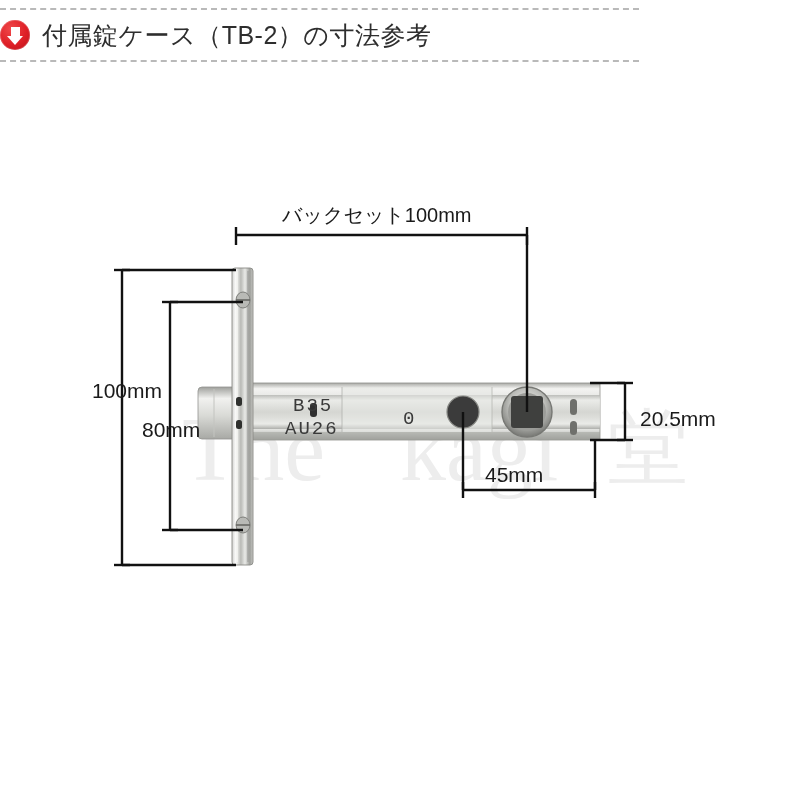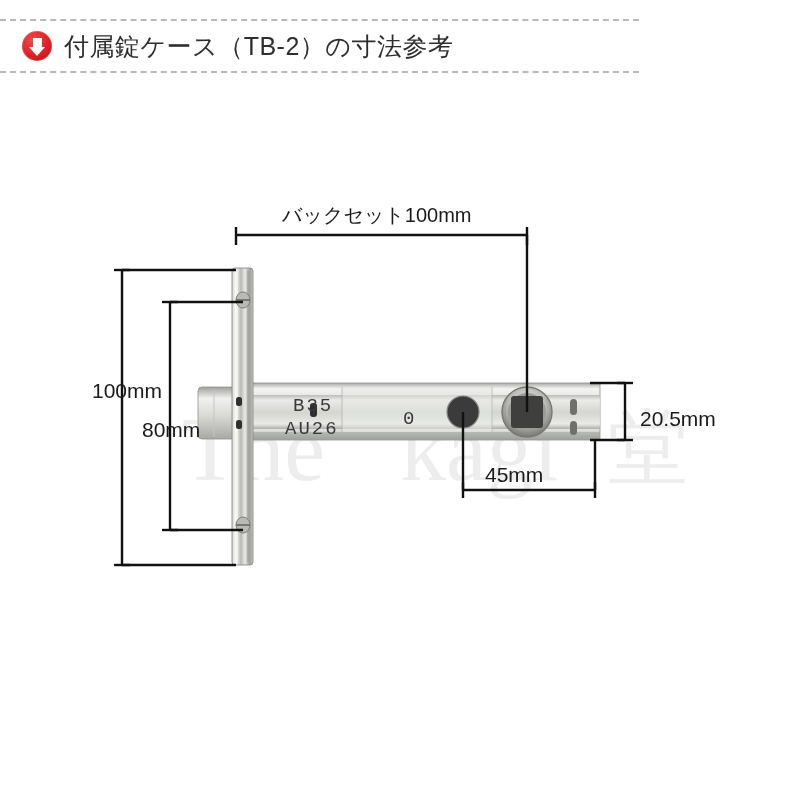--- a/index.html
+++ b/index.html
@@ -14,29 +14,28 @@
     font-family: "Liberation Sans", "DejaVu Sans", sans-serif;
     color: #2b2b2b;
     overflow: hidden;
     position: relative;
   }
 
   
   #header-band {
     position: absolute;
     left: 0;
-    top: 19px;
+    top: 8px;
     width: 639px;
     height: 54px;
     border-top: 2px dashed #b9b9b9;
     border-bottom: 2px dashed #b9b9b9;
     box-sizing: border-box;
     display: flex;
     align-items: center;
-    padding-left: 22px;
   }
 
   #down-arrow-badge {
     width: 30px;
     height: 30px;
     border-radius: 50%;
     background: radial-gradient(circle at 36% 30%, #f0484a 0%, #de1f26 55%, #b8131a 100%);
     box-shadow: inset 0 0 0 1px rgba(255,255,255,0.18);
     flex: 0 0 auto;
     position: relative;

